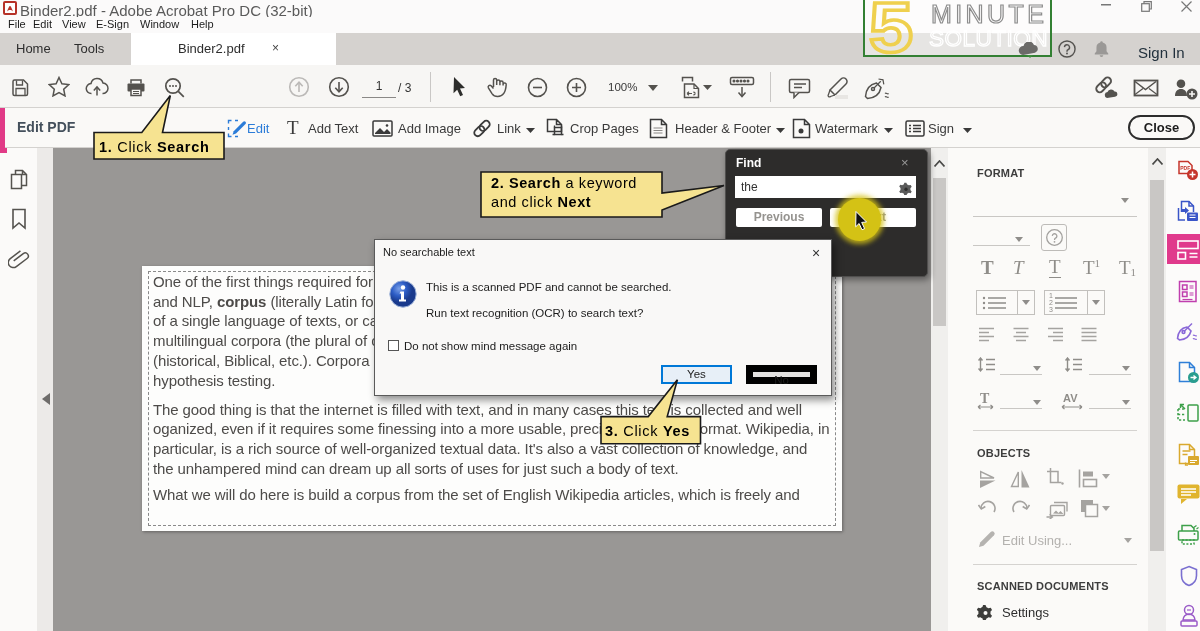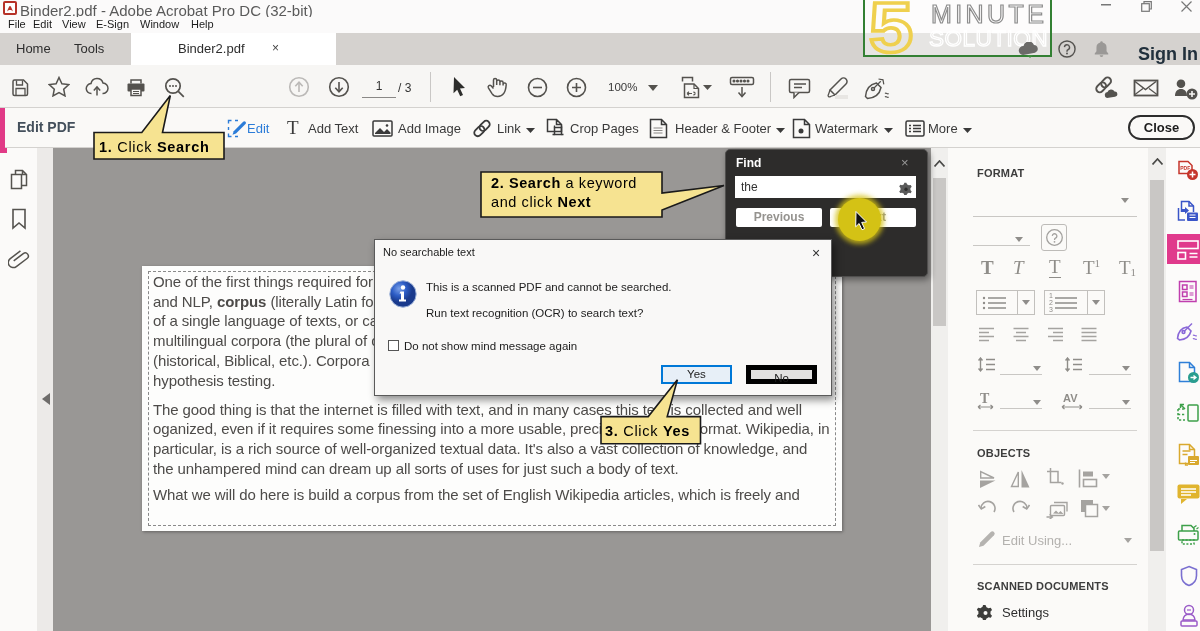--- a/index.html
+++ b/index.html
@@ -41,21 +41,21 @@
 
 #findpanel { left:725px; top:149px; width:203px; height:128px; background:#2d2c2b; border:1px solid #504f4e; border-radius:5px; box-shadow:2px 3px 6px rgba(0,0,0,0.4); }
 #findinput { left:735px; top:176px; width:181px; height:22px; background:#ffffff; }
 .fbtn { position:absolute; top:208px; width:86px; height:19px; background:#ffffff; border-radius:2px; font-size:12px; font-weight:bold; color:#95938f; text-align:center; line-height:19px; }
 #ycircle { left:838px; top:198px; width:43px; height:43px; border-radius:50%; background:#d4c215; box-shadow:0 0 5px 3px rgba(212,194,21,0.8); }
 
 #dialog { left:374px; top:239px; width:458px; height:157px; background:#f9f8f7; border:1px solid #5a5a5a; box-shadow:3px 4px 8px rgba(0,0,0,0.45); }
 #dlgtitle { left:383px; top:246px; font-size:11px; color:#1c1c1c; }
 .dlgtxt { position:absolute; left:426px; font-size:11.5px; color:#1c1c1c; }
 #yesbtn { left:661px; top:365px; width:71px; height:19px; background:#e7eff7; border:2px solid #0078d7; font-size:11.5px; color:#1c1c1c; text-align:center; line-height:15px; }
-#nobtn { left:746px; top:365px; width:71px; height:19px; background:#e2e1e0; border:5px solid #000000; font-size:11.5px; color:#1c1c1c; text-align:center; line-height:17px; }
+#nobtn { left:746px; top:365px; width:71px; height:19px; background:#e2e1e0; border:7px solid #000000; font-size:11.5px; color:#1c1c1c; text-align:center; line-height:17px; }
 
 #logobox { left:863px; top:-4px; width:189px; height:61px; border:2.5px solid #338033; background:rgba(255,255,255,0.42); }
 svg { display:block; }
 .ic { position:absolute; }
 </style>
 </head>
 <body>
 <div id="app">
   <div id="titlebar" class="abs"></div>
   <div id="titletext" class="abs">Binder2.pdf - Adobe Acrobat Pro DC (32-bit)</div>
@@ -80,21 +80,21 @@
   <div class="menuitem" style="left:62px">View</div>
   <div class="menuitem" style="left:96px">E-Sign</div>
   <div class="menuitem" style="left:140px">Window</div>
   <div class="menuitem" style="left:191px">Help</div>
   <div id="tabbar" class="abs"></div>
   <div id="activetab"></div>
   <div class="tabtxt" style="left:16px">Home</div>
   <div class="tabtxt" style="left:74px">Tools</div>
   <div class="tabtxt" style="left:178px">Binder2.pdf</div>
   <div class="tabtxt" style="left:272px;font-size:12px;color:#444">×</div>
-  <div class="abs" style="left:1138px;top:44px;font-size:18px;font-weight:bold;color:#21303c">Sign In</div>
+  <div class="abs" style="left:1138px;top:44px;font-size:15px;font-weight:normal;color:#21303c">Sign In</div>
   <svg class="ic" style="left:1058px;top:40px" width="18" height="18" viewBox="0 0 19 19" fill="none" stroke="#555350" stroke-width="1.5">
       <circle cx="9.5" cy="9.5" r="8.5"></circle>
       <path d="M6.8,7.5 a2.7,2.7 0 1 1 3.7,2.8 c-0.8,0.3 -1,0.8 -1,1.6 v0.6"></path>
       <circle cx="9.5" cy="14.2" r="1" fill="#555350" stroke="none"></circle>
     </svg>
   <svg class="ic" style="left:1093px;top:40px" width="17" height="18" viewBox="0 0 18 20" fill="#9a9896">
       <path d="M9,1.5 a1.4,1.4 0 0 1 1.4,1.4 a5.6,5.6 0 0 1 4.2,5.4 v4.2 l1.9,2.5 v1 h-15 v-1 l1.9-2.5 v-4.2 a5.6,5.6 0 0 1 4.2-5.4 a1.4,1.4 0 0 1 1.4-1.4 z"></path>
       <path d="M7,17 a2,2 0 0 0 4,0 z"></path>
     </svg>
   <div id="toolbar" class="abs"></div>
@@ -257,21 +257,21 @@
       <circle cx="9" cy="13" r="2.5" fill="#3a3a3a" stroke="none"></circle>
     </svg>
   <div class="etool" style="left:815px">Watermark</div>
   <svg class="ic" style="left:884px;top:128px" width="9" height="5">
       <polygon points="0,0 9,0 4.5,5" fill="#3a3a3a"></polygon>
     </svg>
   <svg class="ic" style="left:905px;top:120px" width="20" height="17" fill="none" stroke="#3a3a3a" stroke-width="1.5">
       <rect x="1" y="1" width="18" height="15" rx="1.5"></rect>
       <path d="M4,5.5 h2 M4,8.5 h2 M4,11.5 h2 M8,5.5 h8 M8,8.5 h8 M8,11.5 h8" stroke-width="1.3"></path>
     </svg>
-  <div class="etool" style="left:928px">More</div>
+  <div class="etool" style="left:928px">Sign</div>
   <svg class="ic" style="left:963px;top:128px" width="9" height="5">
       <polygon points="0,0 9,0 4.5,5" fill="#3a3a3a"></polygon>
     </svg>
 
   <div id="docarea" class="abs"></div>
   <div id="leftbar" class="abs"></div>
   <div id="leftstrip" class="abs"></div>
   <div id="pinknub" class="abs"></div>
 
   <svg class="ic" style="left:10px;top:169px" width="21" height="21" fill="none" stroke="#55534f" stroke-width="1.5">

